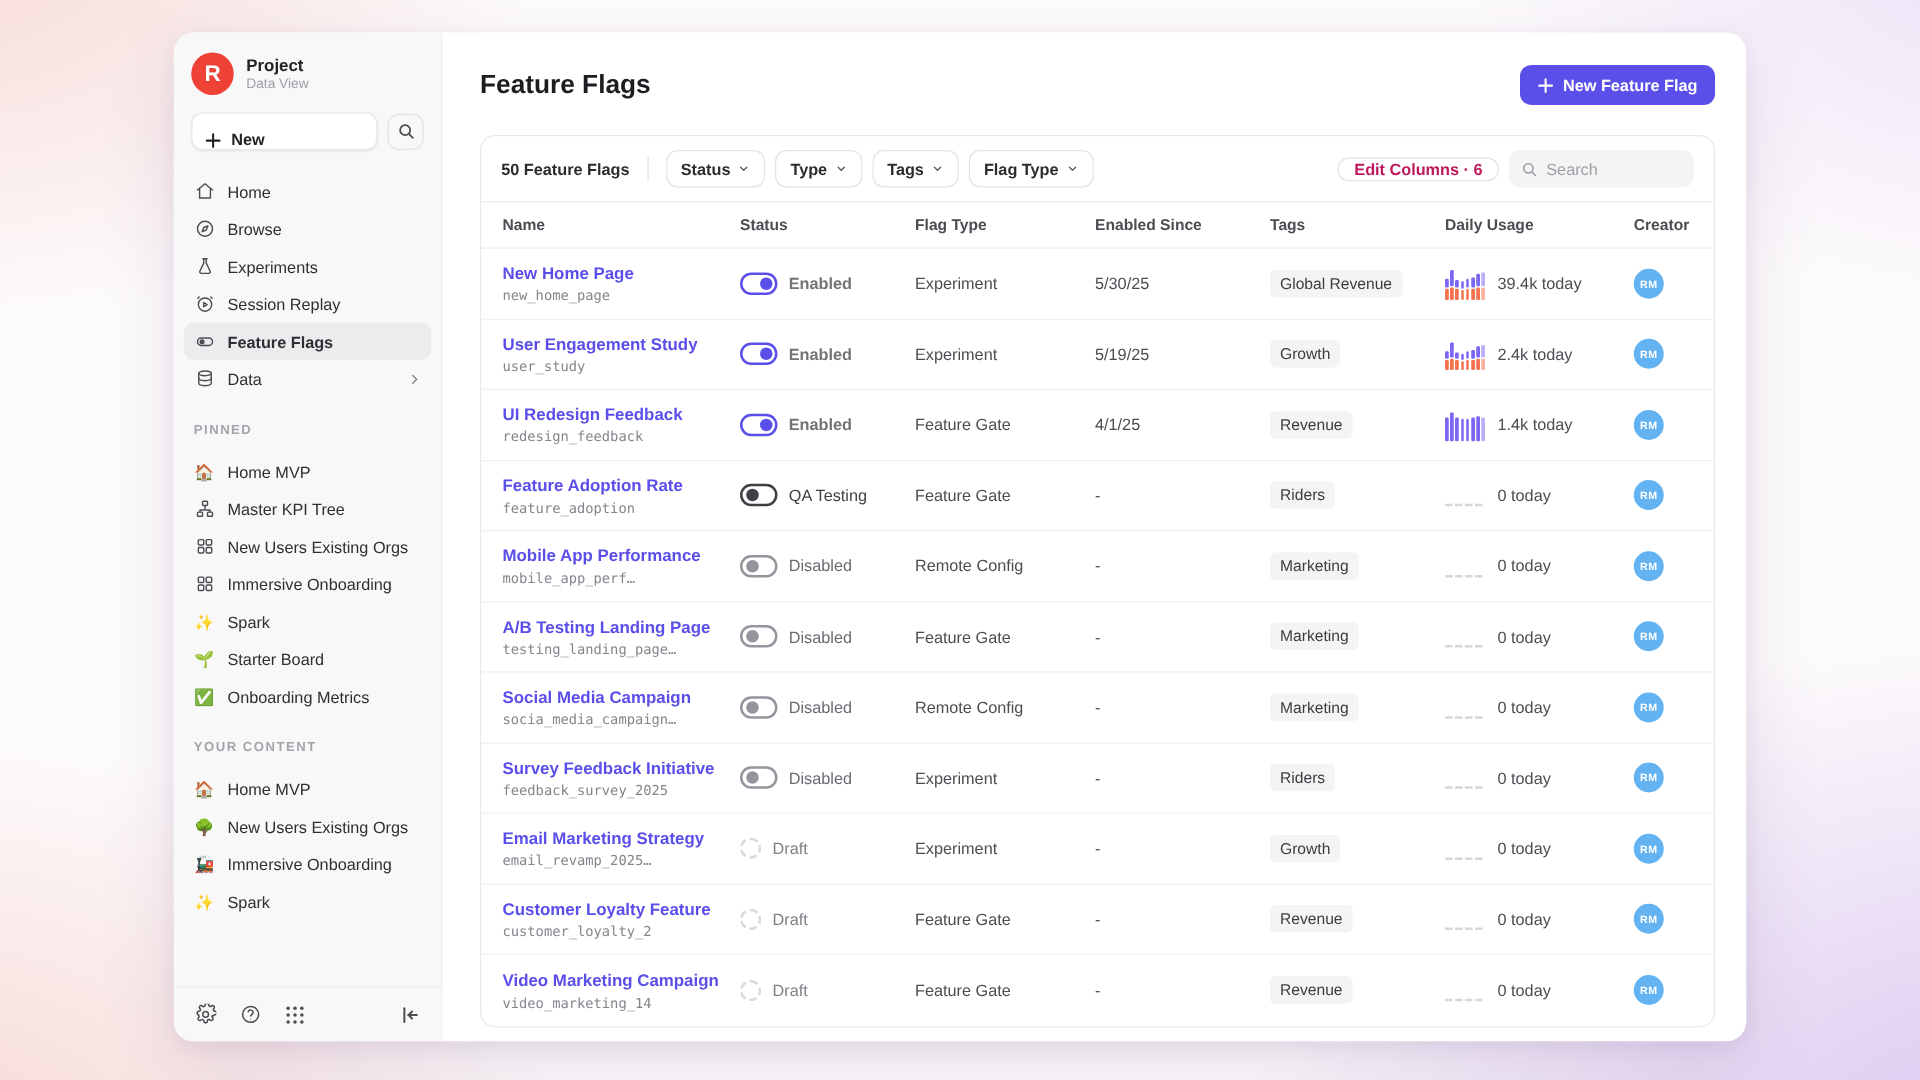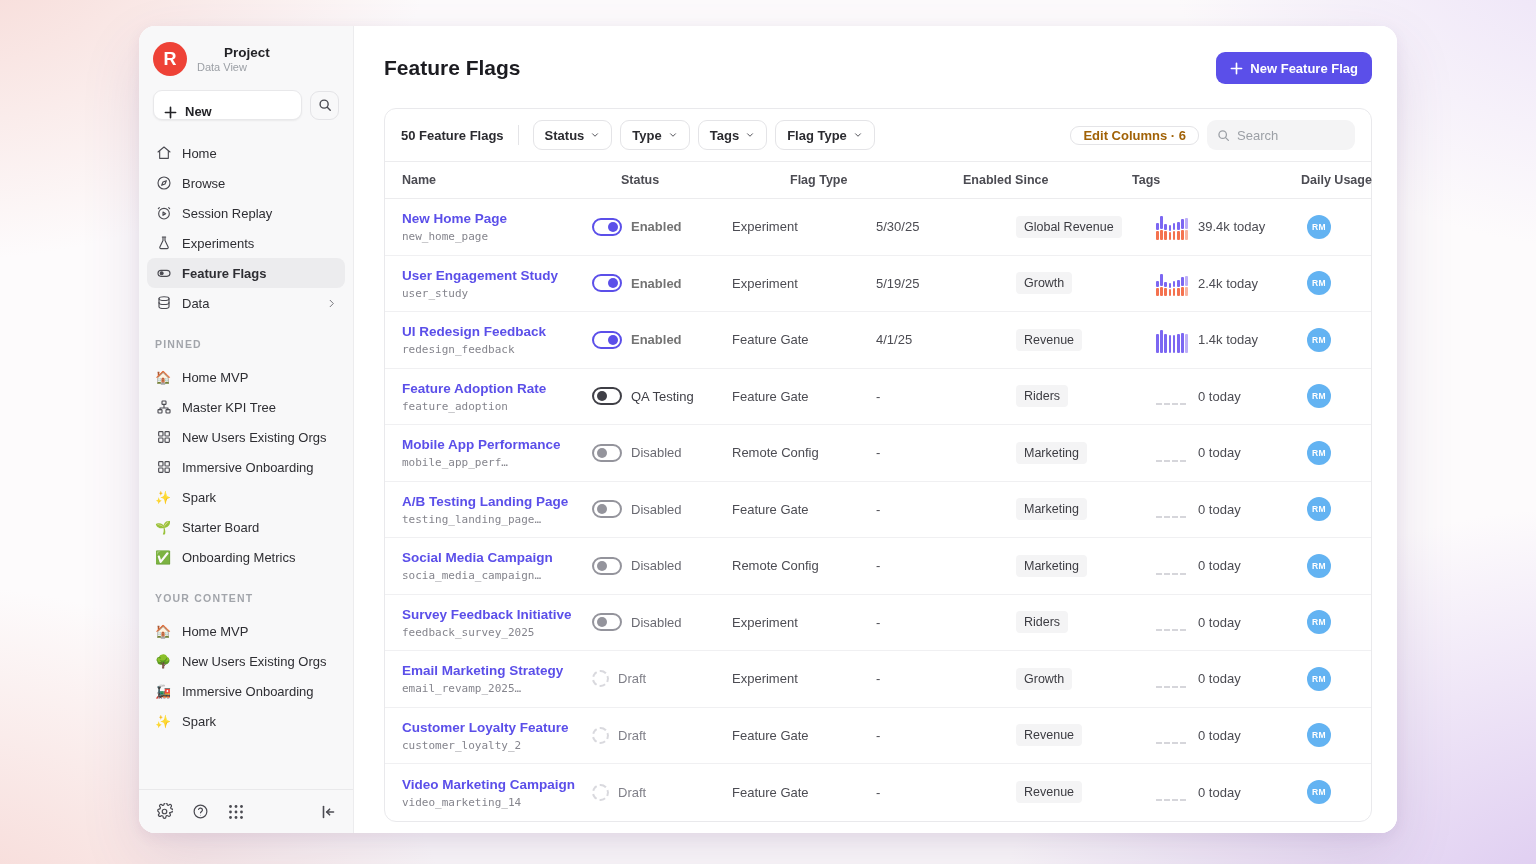--- a/index.html
+++ b/index.html
@@ -15,21 +15,21 @@
   .window {
     position:absolute; left:139px; top:26px; width:1258px; height:807px;
     background:#ffffff; border-radius:16px; overflow:hidden;
     box-shadow:0 24px 60px rgba(96,64,128,.14), 0 4px 14px rgba(96,64,128,.08);
     display:flex;
   }
   
   .sidebar { width:215px; min-width:215px; background:#f8f8f9; border-right:1px solid #ececee; position:relative; }
   .sb-head { display:flex; align-items:center; gap:10px; padding:16px 14px 10px 14px; }
   .logo { width:34px; height:34px; border-radius:50%; background:#ee4237; color:#fff; font-weight:bold; font-size:18px; display:flex; align-items:center; justify-content:center; }
-  .proj-name { font-size:13.5px; font-weight:700; color:#232327; line-height:1.25;margin-left:27px; }
+  .proj-name { font-size:13.5px; font-weight:700; color:#232327; line-height:1.25; }
   .proj-sub { font-size:11px; color:#9ca0a6; }
   .sb-actions { display:flex; align-items:center; gap:8px; padding:4px 14px 12px 14px; }
   .new-btn { flex:1; display:flex; align-items:flex-end; gap:8px; background:#fff; border:1px solid #e8e8ea; box-shadow:0 1px 2px rgba(0,0,0,.06); border-radius:9px; height:30px; padding:0 10px; font-size:13px; font-weight:700; color:#232327; cursor:pointer; }
   .sb-search-btn { width:29px; height:29px; border-radius:9px; border:1px solid #e4e4e7; display:flex; align-items:center; justify-content:center; background:transparent; cursor:pointer; }
   .nav { padding:6px 8px; }
   .nav-item { display:flex; align-items:center; gap:10px; height:30px; padding:0 8px; border-radius:8px; font-size:13px; color:#2e2e33; cursor:pointer; }
   .nav-item.active { background:#ececee; font-weight:700; }
   .nav-item .ic { width:17px; height:17px; display:flex; align-items:center; justify-content:center; color:#4b4b52; }
   .nav-item .grow { flex:1; }
   .sec-label { font-size:10.5px; letter-spacing:1.2px; font-weight:700; color:#a2a5ab; padding:14px 16px 6px 16px; }
@@ -42,26 +42,26 @@
   .main-head { display:flex; align-items:center; justify-content:space-between; }
   .page-title { font-size:21px; font-weight:700; color:#1c1c21; }
   .primary-btn { display:flex; align-items:center; gap:7px; background:#5b4fe9; color:#fff; border:none; border-radius:9px; height:32px; padding:0 14px; font-size:13px; font-weight:600; cursor:pointer; font-family:inherit; }
   .card { margin-top:24px; border:1px solid #e9e9ec; border-radius:12px; background:#fff; }
   .toolbar { display:flex; align-items:center; gap:8px; padding:11px 16px; }
   .count { font-size:13px; font-weight:600; color:#2b2b30; margin-right:6px; }
   .vdiv { width:1px; height:20px; background:#e4e4e7; margin-right:6px; }
   .chip { display:flex; align-items:center; gap:6px; border:1px solid #e4e4e7; border-radius:9px; height:30px; padding:0 11px; font-size:13px; font-weight:600; color:#2b2b30; background:#fff; cursor:pointer; }
   .chip svg { color:#55555c; }
   .toolbar .spacer { flex:1; }
-  .edit-cols { border:1px solid #e4e4e7; border-radius:9px; height:19px; padding:0 12px; font-size:13px; font-weight:700; color:#a16207; background:#fff; display:flex; align-items:center; cursor:pointer; }
+  .edit-cols { border:1px solid #e4e4e7; border-radius:9px; height:19px; padding:0 12px; font-size:13px; font-weight:700; color:#be185d; background:#fff; display:flex; align-items:center; cursor:pointer; }
   .search-box { display:flex; align-items:center; gap:7px; background:#f4f4f5; border-radius:9px; height:30px; width:148px; padding:0 10px; }
   .search-box input { border:none; outline:none; background:transparent; font-size:13px; color:#3f3f46; width:100%; font-family:inherit; }
   .search-box input::placeholder { color:#9ca0a6; }
   .grid-cols { display:grid; grid-template-columns:190px 140px 144px 140px 140px 151px 1fr; align-items:center; }
-  .thead { height:38px; border-top:1px solid #ececee; border-bottom:1px solid #ececee; padding:0 0 0 17px;gap:29px; }
+  .thead { height:38px; border-top:1px solid #ececee; border-bottom:1px solid #ececee; padding:0 0 0 17px; }
   .th { font-size:12.5px; font-weight:600; color:#4c4c53; }
   .trow { height:56.5px; border-bottom:1px solid #f0f0f2; padding:0 0 0 17px; }
   .trow:last-child { border-bottom:none; }
   .flag-name { font-size:13.5px; font-weight:700; color:#5b4fe9; text-decoration:none; display:block; line-height:1.35; cursor:pointer; }
   .flag-key { font-family:"DejaVu Sans Mono",monospace; font-size:11px; color:#85858d; margin-top:2px; }
   .status-cell { display:flex; align-items:center; gap:9px; }
   .toggle { width:30px; height:18px; border-radius:10px; border:2px solid; position:relative; display:inline-block; cursor:pointer; }
   .toggle .knob { width:10px; height:10px; border-radius:50%; position:absolute; top:2px; }
   .toggle.enabled { border-color:#5b4fe9; } .toggle.enabled .knob { background:#5b4fe9; right:2px; }
   .toggle.qa { border-color:#3f3f46; } .toggle.qa .knob { background:#3f3f46; left:3px; }
@@ -137,37 +137,37 @@
             </svg>
           </span>
     <span class="lbl">Browse</span>
     <span class="grow"></span>
 
   </div>
 
   <div class="nav-item">
     <span class="ic">
             <svg width="16" height="16" viewBox="0 0 24 24" fill="none" stroke="currentColor" stroke-width="1.7" stroke-linecap="round" stroke-linejoin="round">
+              <path d="M9.5 3h5M10.5 3v5.2L5.8 18a1.8 1.8 0 0 0 1.7 2.5h9a1.8 1.8 0 0 0 1.7-2.5L13.5 8.2V3"></path>
+            </svg>
+          </span>
+    <span class="lbl">Experiments</span>
+    <span class="grow"></span>
+
+  </div>
+
+  <div class="nav-item">
+    <span class="ic">
+            <svg width="16" height="16" viewBox="0 0 24 24" fill="none" stroke="currentColor" stroke-width="1.7" stroke-linecap="round" stroke-linejoin="round">
               <circle cx="12" cy="13" r="8"></circle>
               <path d="M10.5 10.5l4 2.5-4 2.5z"></path>
               <path d="M5 4L3.5 5.5M19 4l1.5 1.5"></path>
             </svg>
           </span>
     <span class="lbl">Session Replay</span>
-    <span class="grow"></span>
-
-  </div>
-
-  <div class="nav-item">
-    <span class="ic">
-            <svg width="16" height="16" viewBox="0 0 24 24" fill="none" stroke="currentColor" stroke-width="1.7" stroke-linecap="round" stroke-linejoin="round">
-              <path d="M9.5 3h5M10.5 3v5.2L5.8 18a1.8 1.8 0 0 0 1.7 2.5h9a1.8 1.8 0 0 0 1.7-2.5L13.5 8.2V3"></path>
-            </svg>
-          </span>
-    <span class="lbl">Experiments</span>
     <span class="grow"></span>
 
   </div>
 
   <div class="nav-item active">
     <span class="ic">
             <svg width="16" height="16" viewBox="0 0 24 24" fill="none" stroke="currentColor" stroke-width="1.7" stroke-linecap="round" stroke-linejoin="round">
               <rect x="3" y="8" width="18" height="9" rx="4.5"></rect>
               <circle cx="8.5" cy="12.5" r="2.2" fill="currentColor"></circle>
             </svg>

